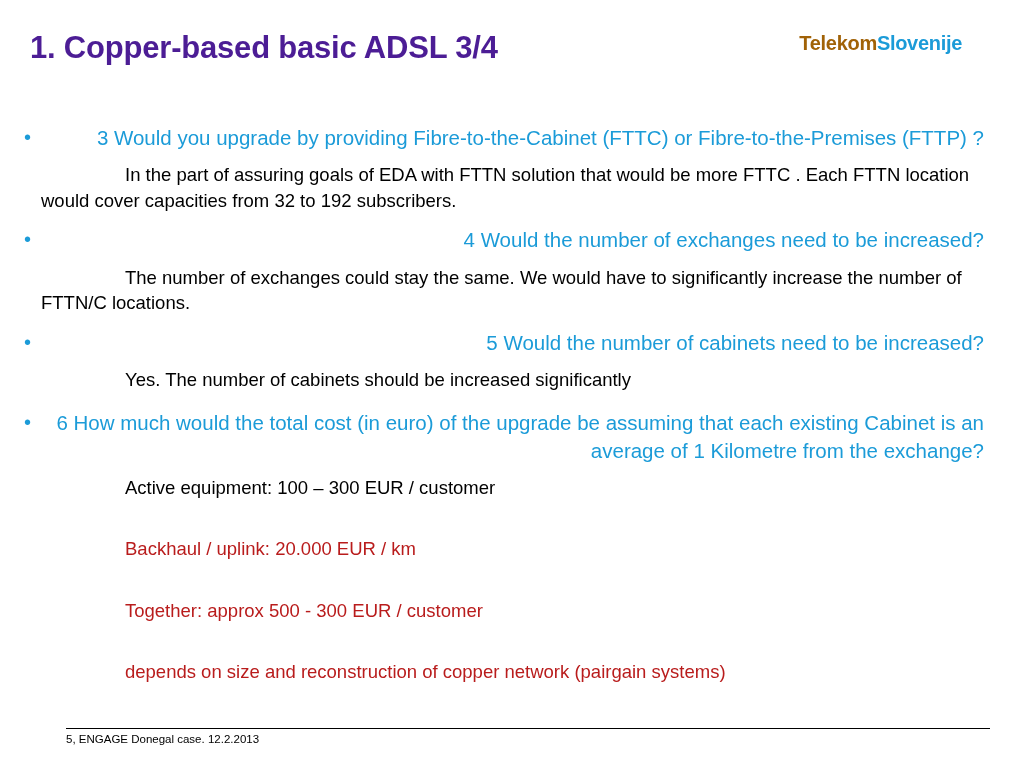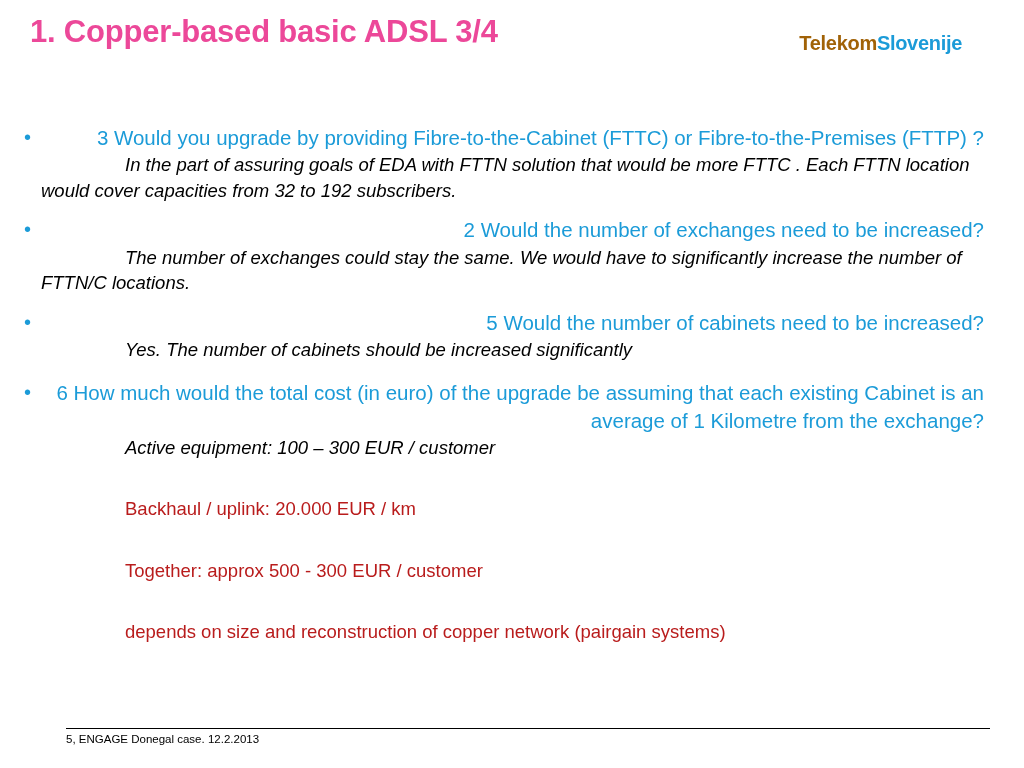--- a/index.html
+++ b/index.html
@@ -16,24 +16,24 @@
   }
   .slide {
     position: relative;
     width: 1024px;
     height: 768px;
     box-sizing: border-box;
   }
   .slide-title {
     position: absolute;
     left: 30px;
-    top: 14px;
+    top: 30px;
     font-size: 31px;
     font-weight: bold;
-    color: #ec4899;
+    color: #4c1d95;
     letter-spacing: -0.2px;
     white-space: nowrap;
   }
   .logo {
     position: absolute;
     right: 62px;
     top: 32px;
     font-size: 20px;
     font-weight: bold;
     letter-spacing: -0.3px;
@@ -72,24 +72,23 @@
   }
   .question-text {
     flex: 1 1 auto;
     padding-right: 20px;
     text-align: right;
   }
   .answer {
     color: #000000;
     font-size: 18.5px;
     line-height: 1.38;
-    margin-top: 1px;
+    margin-top: 11px;
     padding-left: 17px;
     padding-right: 6px;
-    font-style: italic;
   }
   .answer .indent {
     display: inline-block;
     width: 84px;
   }
   .answer-line {
     padding-left: 101px;
     padding-right: 6px;
     color: #b91c1c;
     font-size: 18.5px;
@@ -133,21 +132,21 @@
         <span class="question-text">3 Would you upgrade by providing Fibre-to-the-Cabinet (FTTC) or Fibre-to-the-Premises (FTTP) ?</span>
       </div>
       <div class="answer"><span class="indent"></span><span>In the part of assuring goals of EDA with FTTN solution that would be more FTTC . Each FTTN location would cover capacities from 32 to 192 subscribers.</span></div>
     </div>
 
     <div class="gap-sm"></div>
 
     <div class="qa-block">
       <div class="question-row">
         <span class="bullet">•</span>
-        <span class="question-text">2 Would the number of exchanges need to be increased?</span>
+        <span class="question-text">4 Would the number of exchanges need to be increased?</span>
       </div>
       <div class="answer"><span class="indent"></span><span>The number of exchanges could stay the same. We would have to significantly increase the number of FTTN/C locations.</span></div>
     </div>
 
     <div class="gap-sm"></div>
 
     <div class="qa-block">
       <div class="question-row">
         <span class="bullet">•</span>
         <span class="question-text">5 Would the number of cabinets need to be increased?</span>

